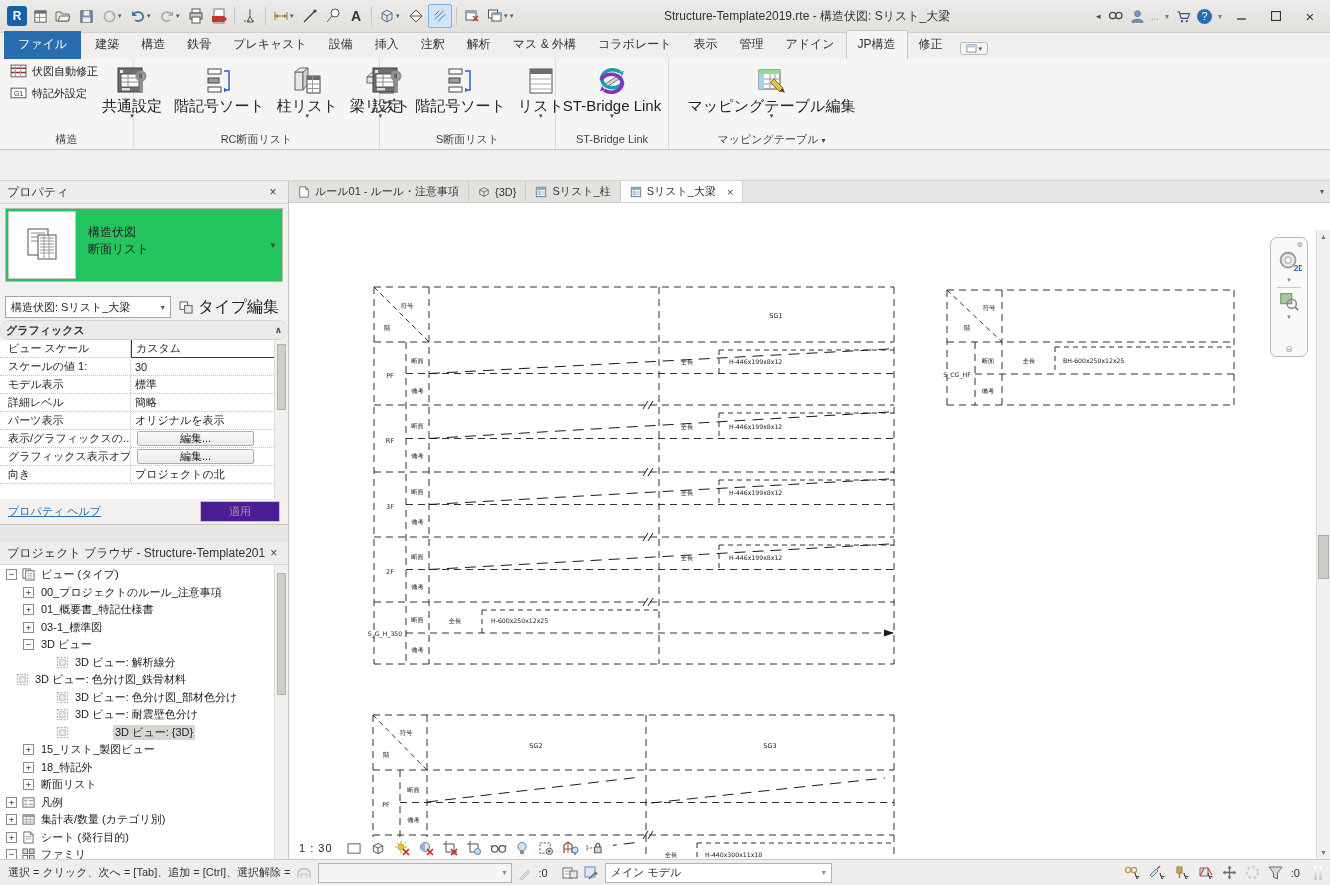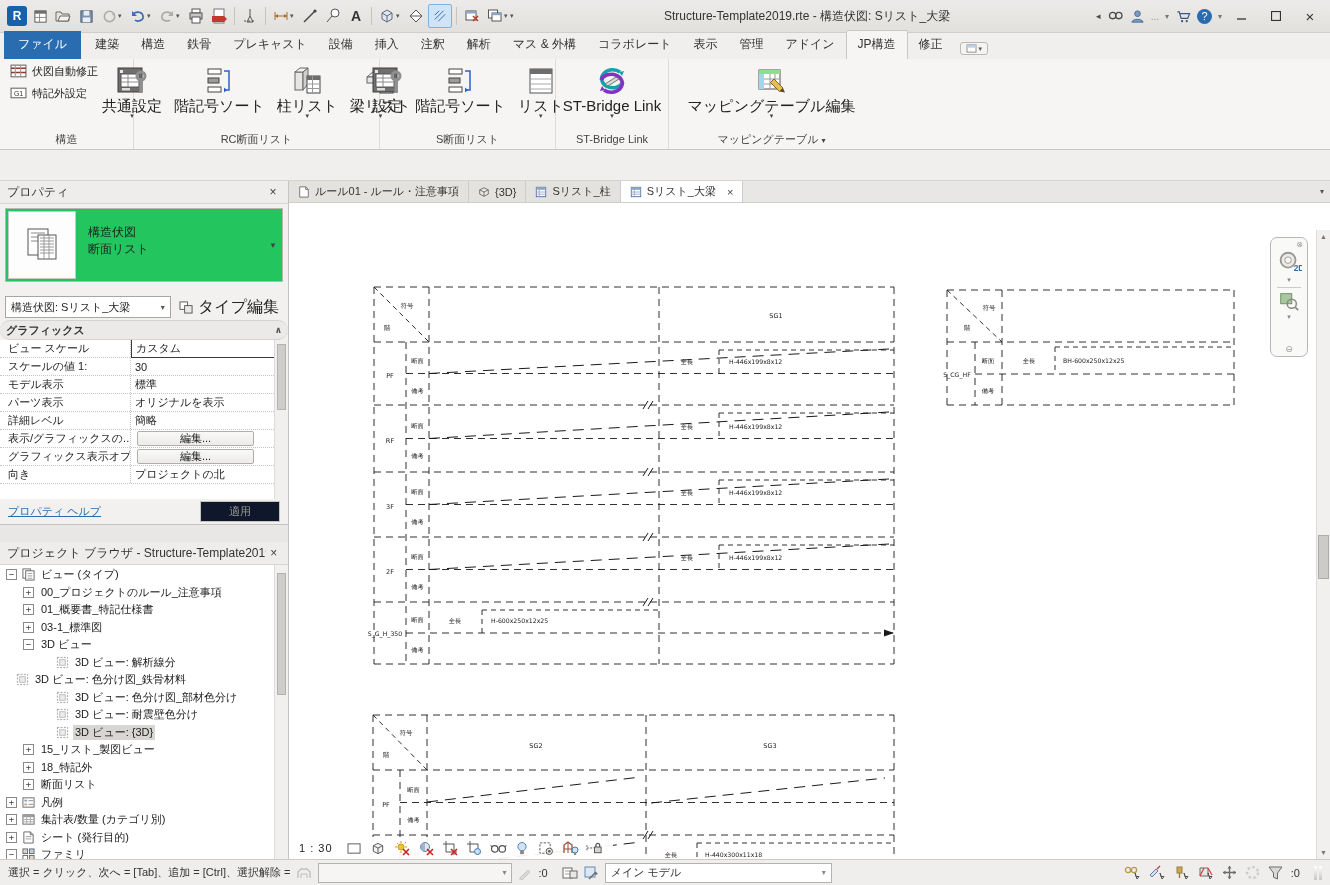--- a/index.html
+++ b/index.html
@@ -63,31 +63,31 @@
   .prows{flex:1;background:#fff;position:relative;overflow:hidden;}
   .prow{display:flex;height:17px;border-bottom:1px dotted #c6c4c2;font-size:11px;align-items:center;}
   .plabel{width:122px;padding-left:8px;color:#222;border-right:1px dotted #c6c4c2;white-space:nowrap;overflow:hidden;height:100%;display:flex;align-items:center;}
   .pval{flex:1;padding:0 4px;color:#222;white-space:nowrap;overflow:hidden;height:100%;display:flex;align-items:center;}
   .pval.sel{border:1px solid #3a3a3a;background:#fff;}
   .pvalbtn{flex:1;margin:1px 20px 1px 2px;border:1px solid #b0aeab;border-radius:2px;background:linear-gradient(#f9f9f9,#ecebe9);text-align:center;font-size:11px;color:#222;line-height:13px;}
   .prop-scroll{position:absolute;right:0;top:0;bottom:0;width:13px;background:#f1f0ee;border-left:1px solid #dddbd8;}
   .prop-scroll .pthumb{position:absolute;left:2px;right:2px;top:4px;height:64px;background:#cfcdca;border:1px solid #b4b2af;}
   .prop-footer{height:25px;display:flex;align-items:center;padding:0 8px;background:#f2f1ef;}
   .phelp{font-size:11px;color:#2a6daf;text-decoration:underline;}
-  .apply{margin-left:auto;width:78px;height:19px;border:1px solid #c5c3c0;background:#0f172a;color:#9d9b99;font-size:11px;display:flex;align-items:center;justify-content:center;}
+  .apply{margin-left:auto;width:78px;height:19px;border:1px solid #c5c3c0;background:#4c1d95;color:#9d9b99;font-size:11px;display:flex;align-items:center;justify-content:center;}
 
   
   .browser{flex:1;display:flex;flex-direction:column;background:#f2f1ef;min-height:0;}
   .tree{flex:1;background:#fff;overflow:hidden;padding-top:1px;font-size:11px;position:relative;}
   .titem{display:flex;align-items:center;height:17.5px;white-space:nowrap;color:#1a1a1a;}
   .texp{width:9px;height:9px;border:1px solid #8a8a8a;background:#fff;display:inline-flex;align-items:center;justify-content:center;font-size:9px;line-height:7px;color:#444;margin-right:5px;flex:none;font-family:"DejaVu Sans Mono",monospace;}
   .texp.none{visibility:hidden;}
   .tico{margin-right:4px;flex:none;display:flex;}
   .tlabel{padding:0 2px;}
-  .tlabel.sel{background:#d8d6d3;}
+  .tlabel.sel{background:#d8d6d3;margin-left:40px;}
   .tree-scroll{position:absolute;right:0;top:0;bottom:0;width:13px;background:#f1f0ee;border-left:1px solid #dddbd8;}
   .tree-scroll .pthumb{position:absolute;left:2px;right:2px;top:8px;height:120px;background:#cfcdca;border:1px solid #b4b2af;}
 
   
   .canvas{flex:1;position:relative;display:flex;flex-direction:column;min-width:0;background:#fff;gap:27px;}
   .viewtabs{height:21px;background:#e9e7e5;display:flex;align-items:stretch;border-bottom:1px solid #cfcdca;}
   .vtab{display:flex;align-items:center;gap:5px;padding:0 9px;font-size:11px;color:#333;border-right:1px solid #cfcdca;background:#e4e2df;white-space:nowrap;}
   .vtab.active{background:#fff;}
   .vtab .vclose{font-size:11px;color:#444;margin-left:6px;}
   .vtabs-caret{margin-left:auto;display:flex;align-items:center;padding:0 6px;color:#555;font-size:8px;}
@@ -553,26 +553,26 @@
             </div>
             <div class="prow">
               <div class="plabel">スケールの値    1:</div>
               <div class="pval">30</div>
             </div>
             <div class="prow">
               <div class="plabel">モデル表示</div>
               <div class="pval">標準</div>
             </div>
             <div class="prow">
+              <div class="plabel">詳細レベル</div>
+              <div class="pval">簡略</div>
+            </div>
+            <div class="prow">
               <div class="plabel">パーツ表示</div>
               <div class="pval">オリジナルを表示</div>
-            </div>
-            <div class="prow">
-              <div class="plabel">詳細レベル</div>
-              <div class="pval">簡略</div>
             </div>
             <div class="prow">
               <div class="plabel">表示/グラフィックスの...</div>
               <div class="pval" style="padding-right: 14px;">
                 <div class="pvalbtn">編集...</div>
               </div>
             </div>
             <div class="prow">
               <div class="plabel">グラフィックス表示オプ...</div>
               <div class="pval" style="padding-right: 14px;">

